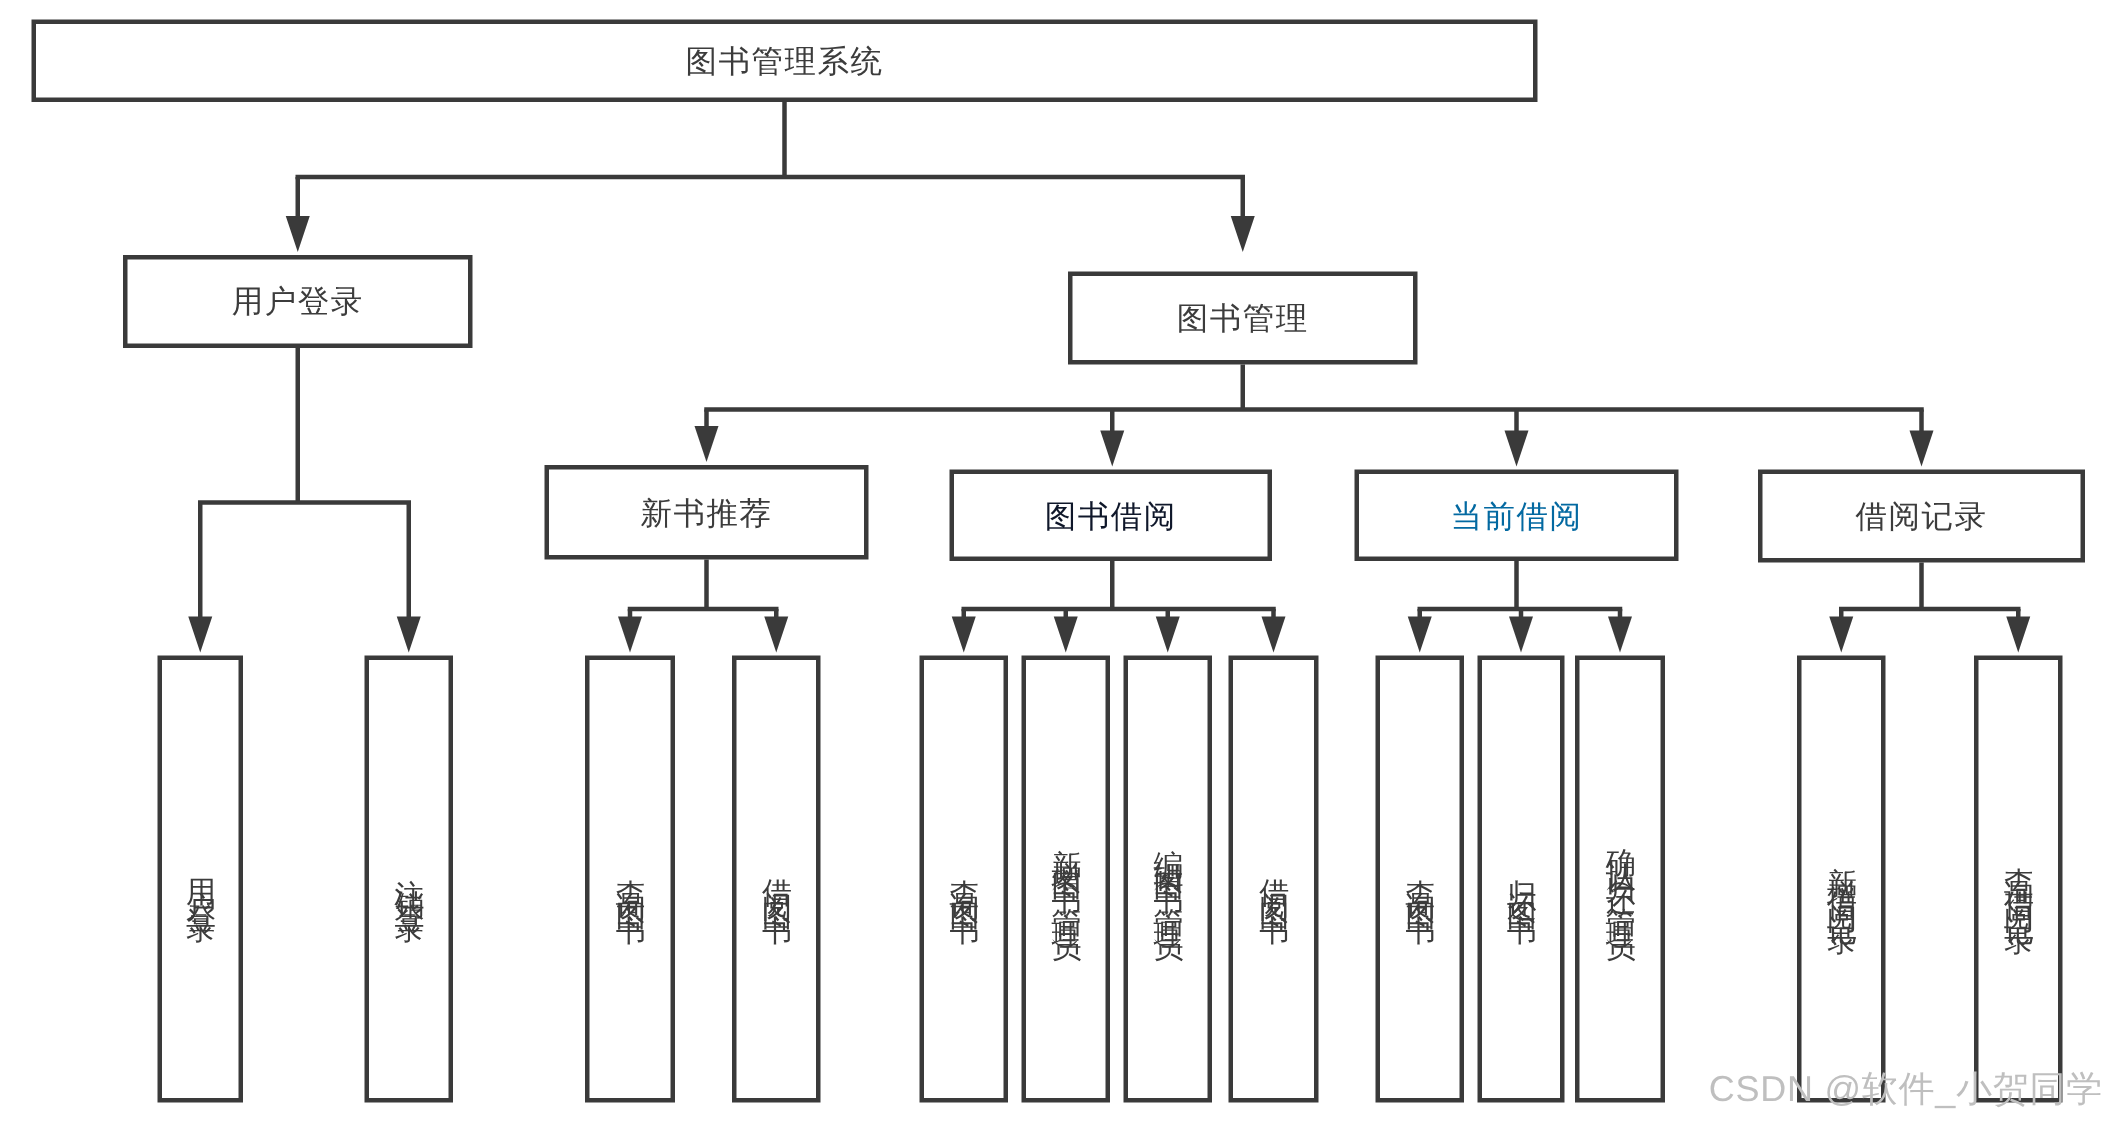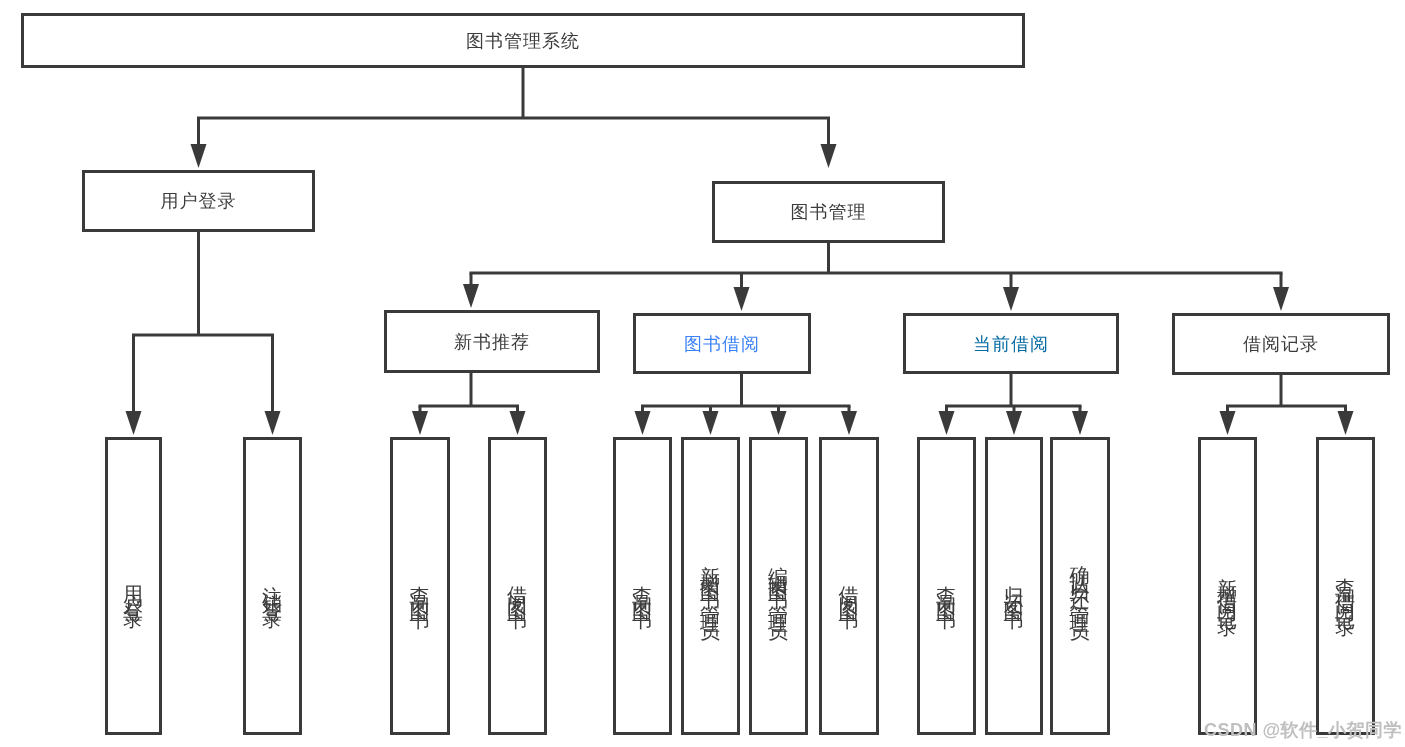--- a/index.html
+++ b/index.html
@@ -27,45 +27,44 @@
     position: absolute;
     box-sizing: border-box;
     border: 3px solid #3a3a3a;
     background: #ffffff;
     display: flex;
     align-items: center;
     justify-content: center;
     color: #3c3c3c;
   }
   .node.horizontal {
-    font-size: 18px;
+    font-size: 21px;
     letter-spacing: 1px;
     white-space: nowrap;
     text-align: center;
   }
   .node.vertical {
     writing-mode: vertical-rl;
     text-orientation: mixed;
     font-size: 20px;
     letter-spacing: 8px;
     line-height: 1;
   }
   .node .node-label {
     display: block;
   }
   .watermark {
     position: absolute;
     right: 3px;
     bottom: 5px;
-    font-size: 18px;
+    font-size: 24px;
     letter-spacing: 0.5px;
     color: #bfbfbf;
     z-index: 5;
     white-space: nowrap;
-    font-weight: bold;
   }
 </style>
 </head>
 <body>
 
 <div class="stage">
   <svg class="connector-layer" width="1405" height="747" viewBox="0 0 1405 747" xmlns="http://www.w3.org/2000/svg">
       <line x1="523" y1="67" x2="523" y2="118" stroke="#3a3a3a" stroke-width="3"></line>
       <line x1="197" y1="118" x2="830" y2="118" stroke="#3a3a3a" stroke-width="3"></line>
       <line x1="198.5" y1="118" x2="198.5" y2="150" stroke="#3a3a3a" stroke-width="3"></line>
@@ -122,24 +121,24 @@
   <div>
       <div class="node horizontal" style="left: 21px; top: 13px; width: 1004px; height: 55px; color: rgb(60, 60, 60); border-color: rgb(58, 58, 58);">
         <span class="node-label">图书管理系统</span>
       </div>
       <div class="node horizontal" style="left: 82px; top: 170px; width: 233px; height: 62px; color: rgb(60, 60, 60); border-color: rgb(58, 58, 58);">
         <span class="node-label">用户登录</span>
       </div>
       <div class="node horizontal" style="left: 712px; top: 170px; width: 233px; height: 62px; color: rgb(60, 60, 60); border-color: rgb(58, 58, 58); margin-top: 11px;">
         <span class="node-label">图书管理</span>
       </div>
-      <div class="node horizontal" style="left: 384px; top: 310px; width: 216px; height: 63px; color: rgb(60, 60, 60); border-color: rgb(58, 58, 58);">
+      <div class="node horizontal" style="left: 363px; top: 310px; width: 216px; height: 63px; color: rgb(60, 60, 60); border-color: rgb(58, 58, 58);">
         <span class="node-label">新书推荐</span>
       </div>
-      <div class="node horizontal" style="left: 633px; top: 313px; width: 178px; height: 61px; color: #3b82f6; border-color: rgb(58, 58, 58);">
+      <div class="node horizontal" style="left: 633px; top: 313px; width: 215px; height: 61px; color: #0f172a; border-color: rgb(58, 58, 58);">
         <span class="node-label">图书借阅</span>
       </div>
       <div class="node horizontal" style="left: 903px; top: 313px; width: 216px; height: 61px; color: #0369a1; border-color: rgb(58, 58, 58);">
         <span class="node-label">当前借阅</span>
       </div>
       <div class="node horizontal" style="left: 1172px; top: 313px; width: 218px; height: 62px; color: rgb(60, 60, 60); border-color: rgb(58, 58, 58);">
         <span class="node-label">借阅记录</span>
       </div>
       <div class="node vertical" style="left: 105px; top: 437px; width: 57px; height: 298px; color: rgb(60, 60, 60); border-color: rgb(58, 58, 58);">
         <span class="node-label">用户登录</span>

